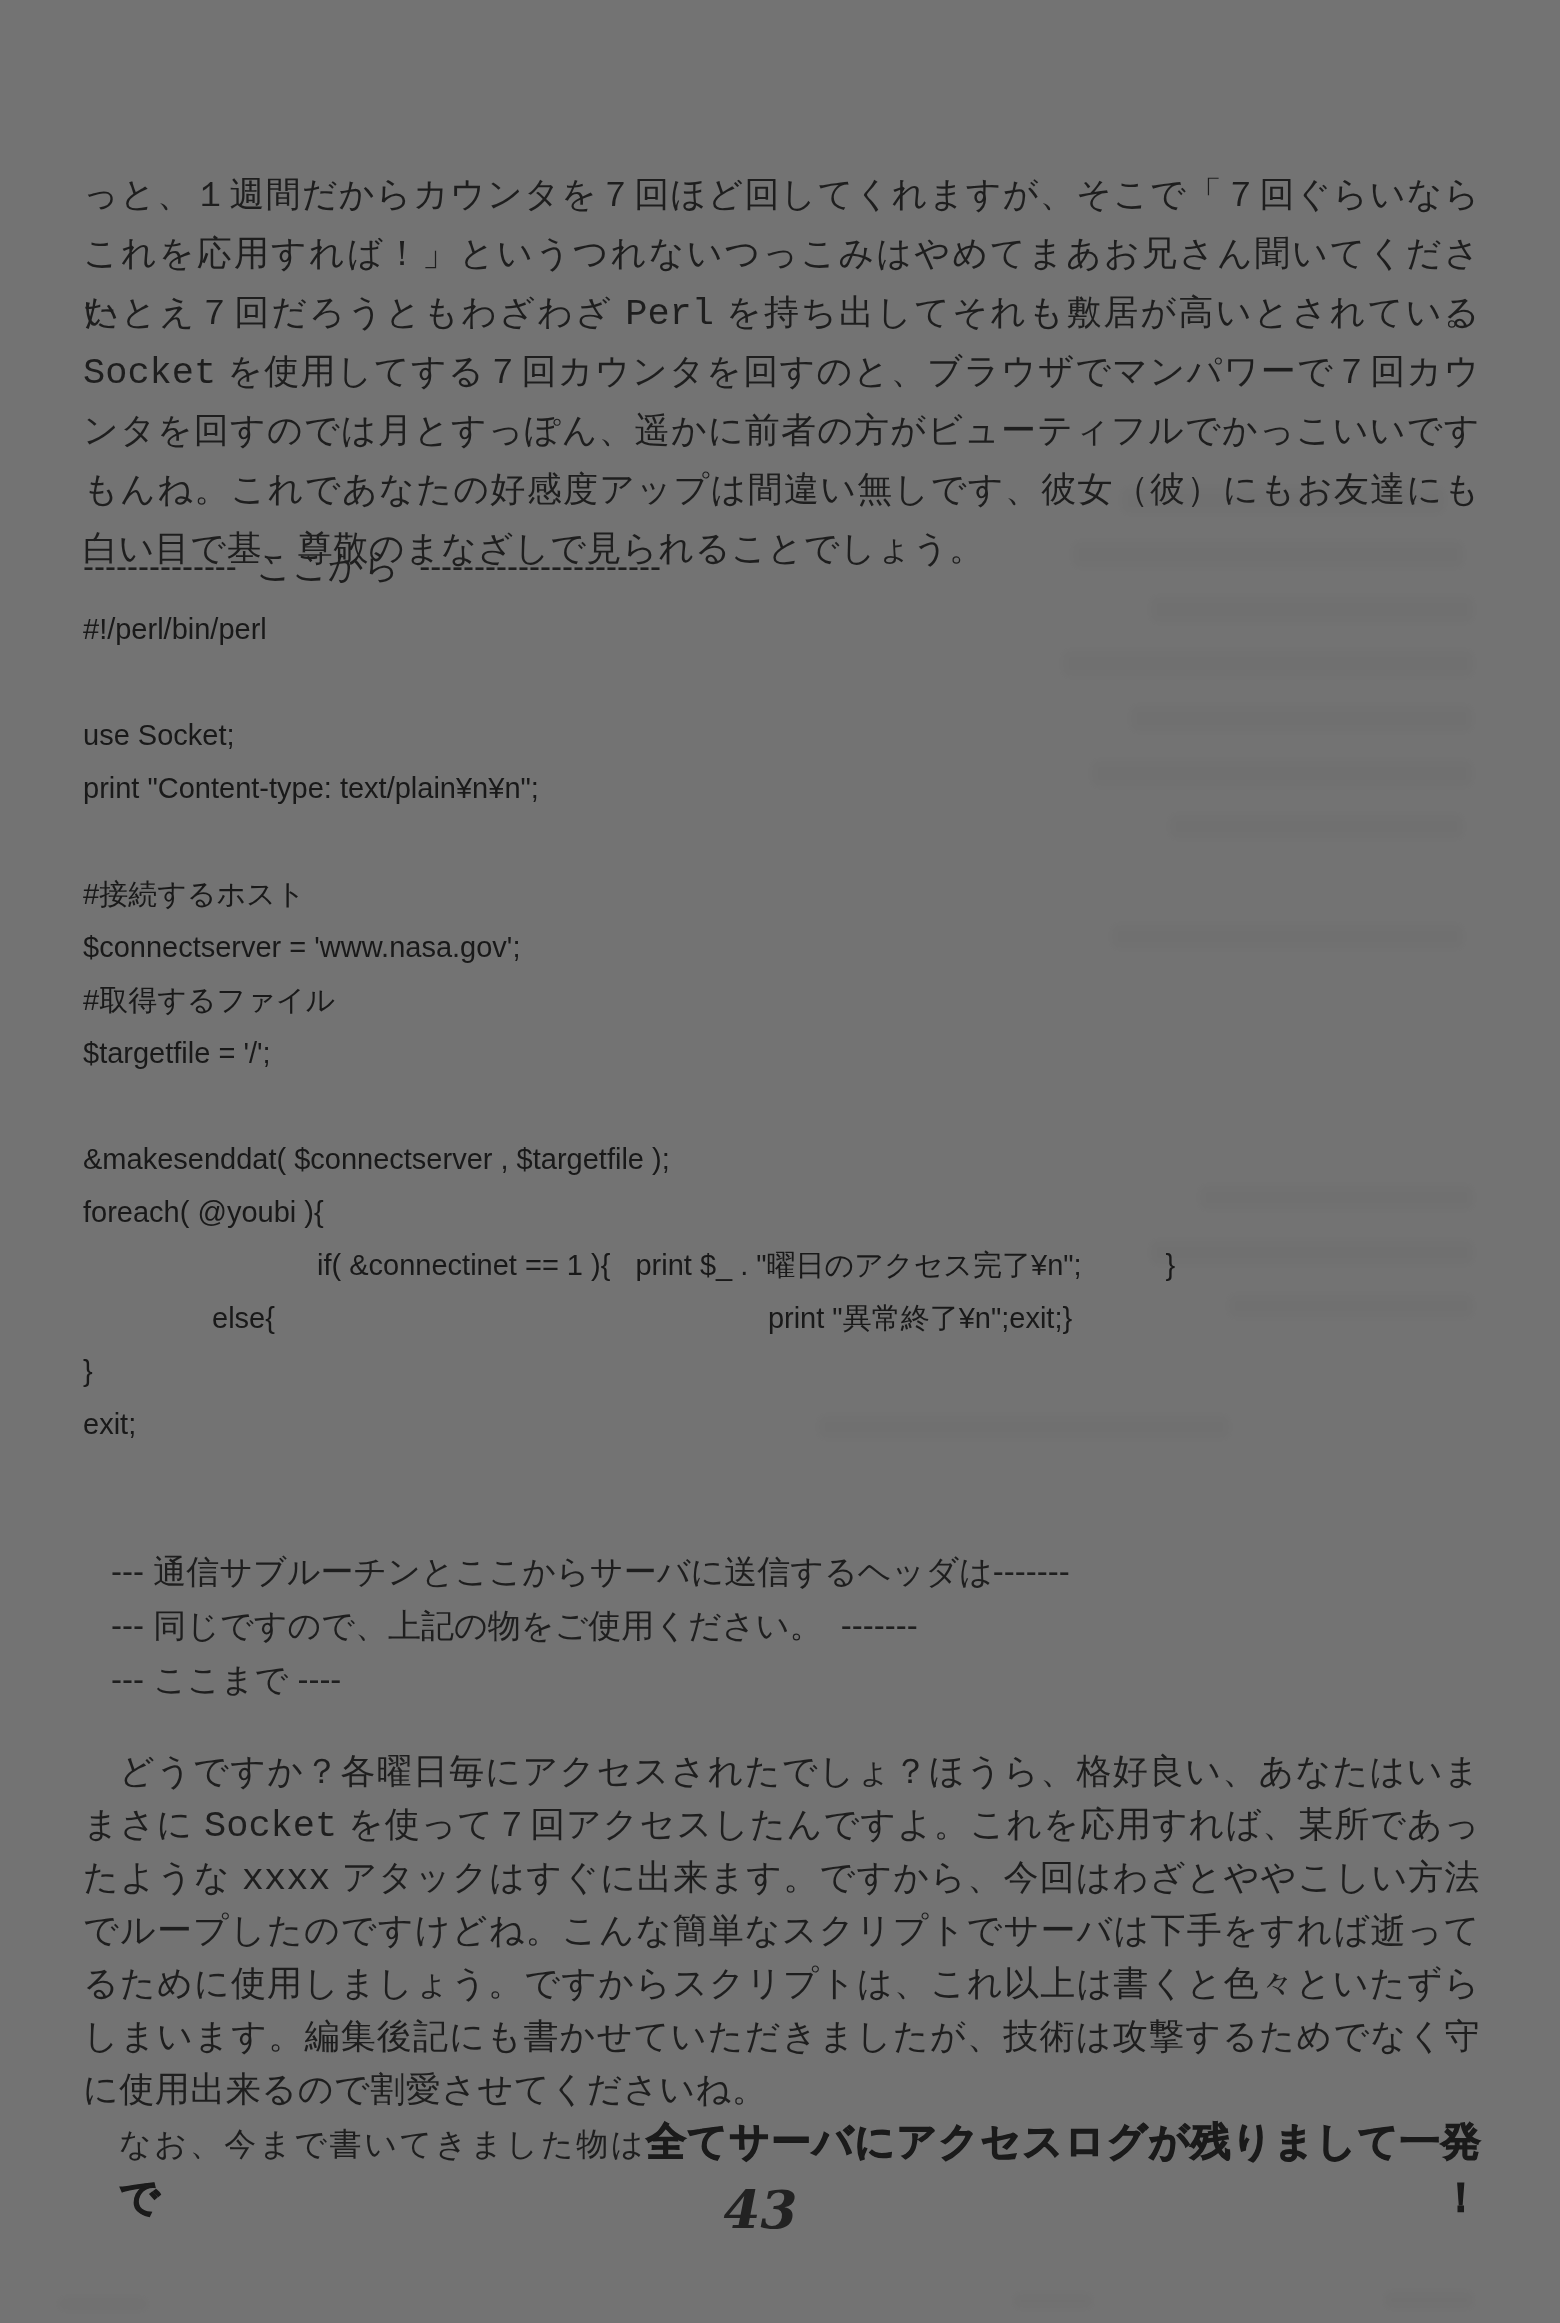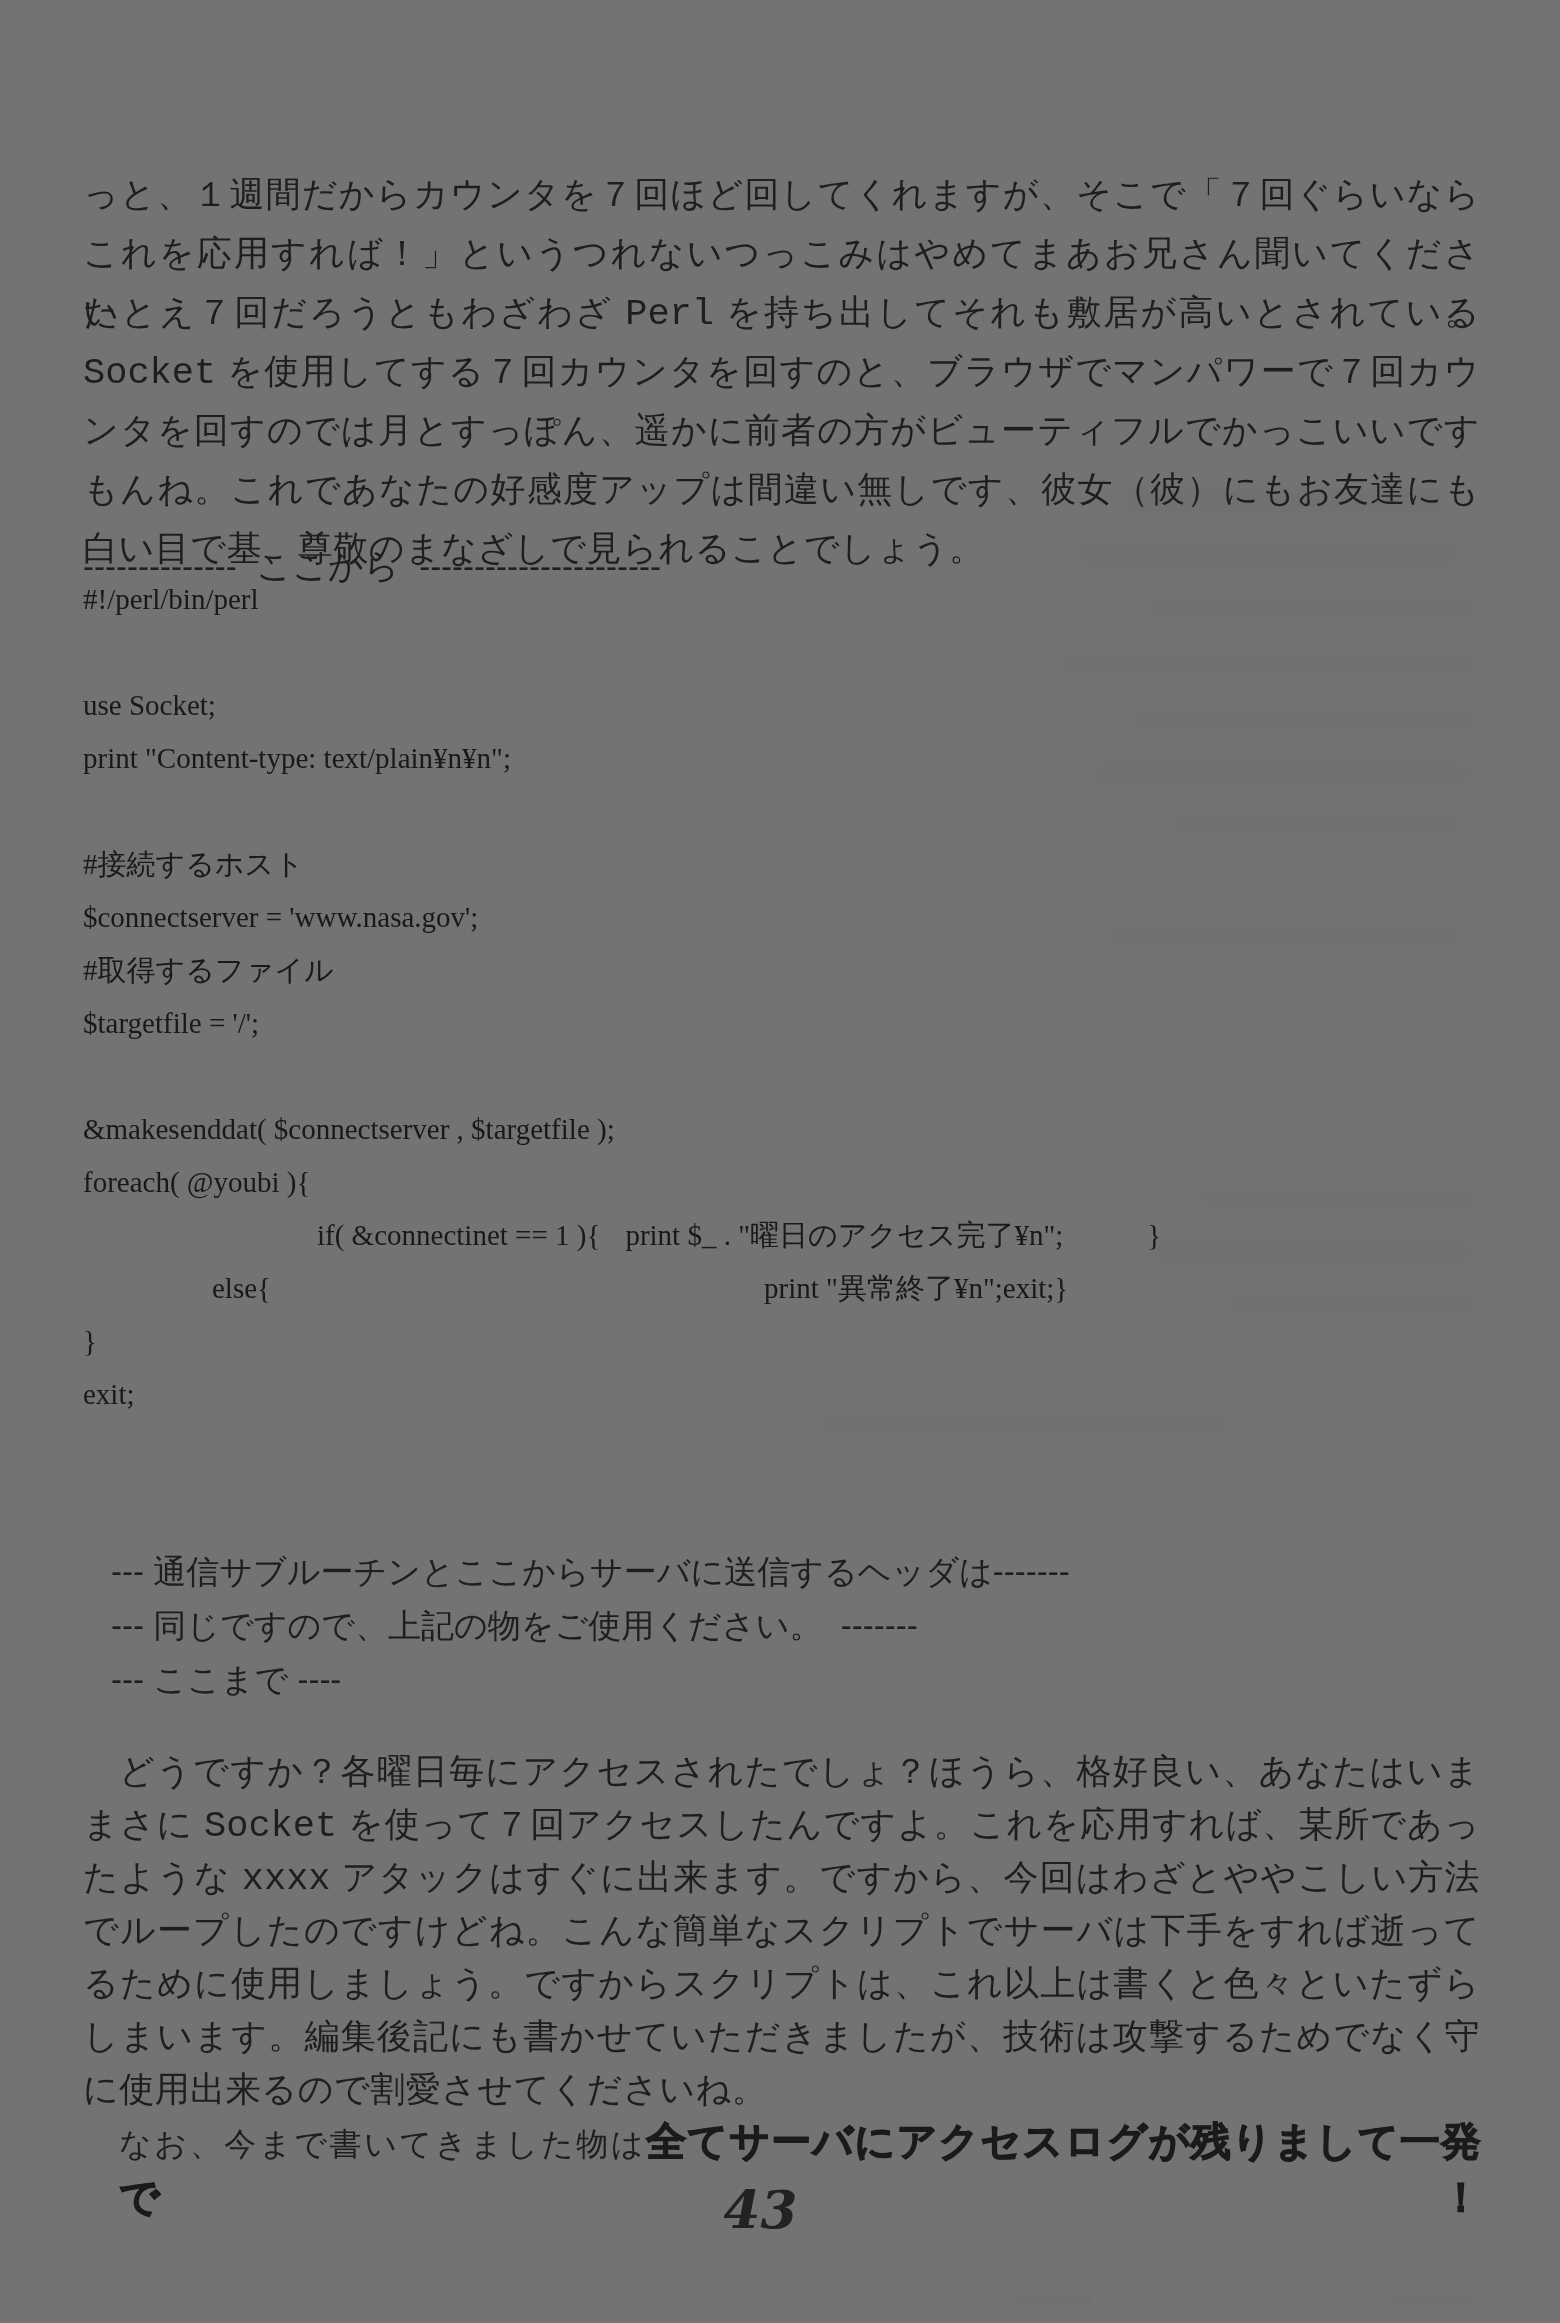--- a/index.html
+++ b/index.html
@@ -24,22 +24,22 @@
   .smallseg { font-size:32px; }
   .boldseg {
     font-size:40px; font-weight:900; letter-spacing:-1px;
     -webkit-text-stroke:1.1px #1a1a1a;
   }
   
   .divider { position:absolute; left:83px; top:544px; font-size:33px; line-height:43px; }
   .divider .dlabel { margin:0 19.5px; font-size:35px; }
   
   .codeblock {
-    position:absolute; left:83px; top:573px; width:1434px;
-    font-family:Liberation Serif, serif;
+    position:absolute; left:83px; top:603px; width:1434px;
+    font-family:Liberation Sans, sans-serif;
   }
   .cl { height:53px; line-height:53px; font-size:29px; white-space:pre-wrap; color:#191919; }
   .ind-if  { padding-left:234px; }
   .ind-else{ padding-left:129px; }
   .g1 { margin-left:25px; }
   .g2 { margin-left:84px; }
   .g3 { margin-left:493px; }
   
   .subnote { position:absolute; left:83px; top:1545px;margin-left:28px; }
   .sline { height:54px; line-height:54px; font-size:33px; white-space:pre-wrap; }

